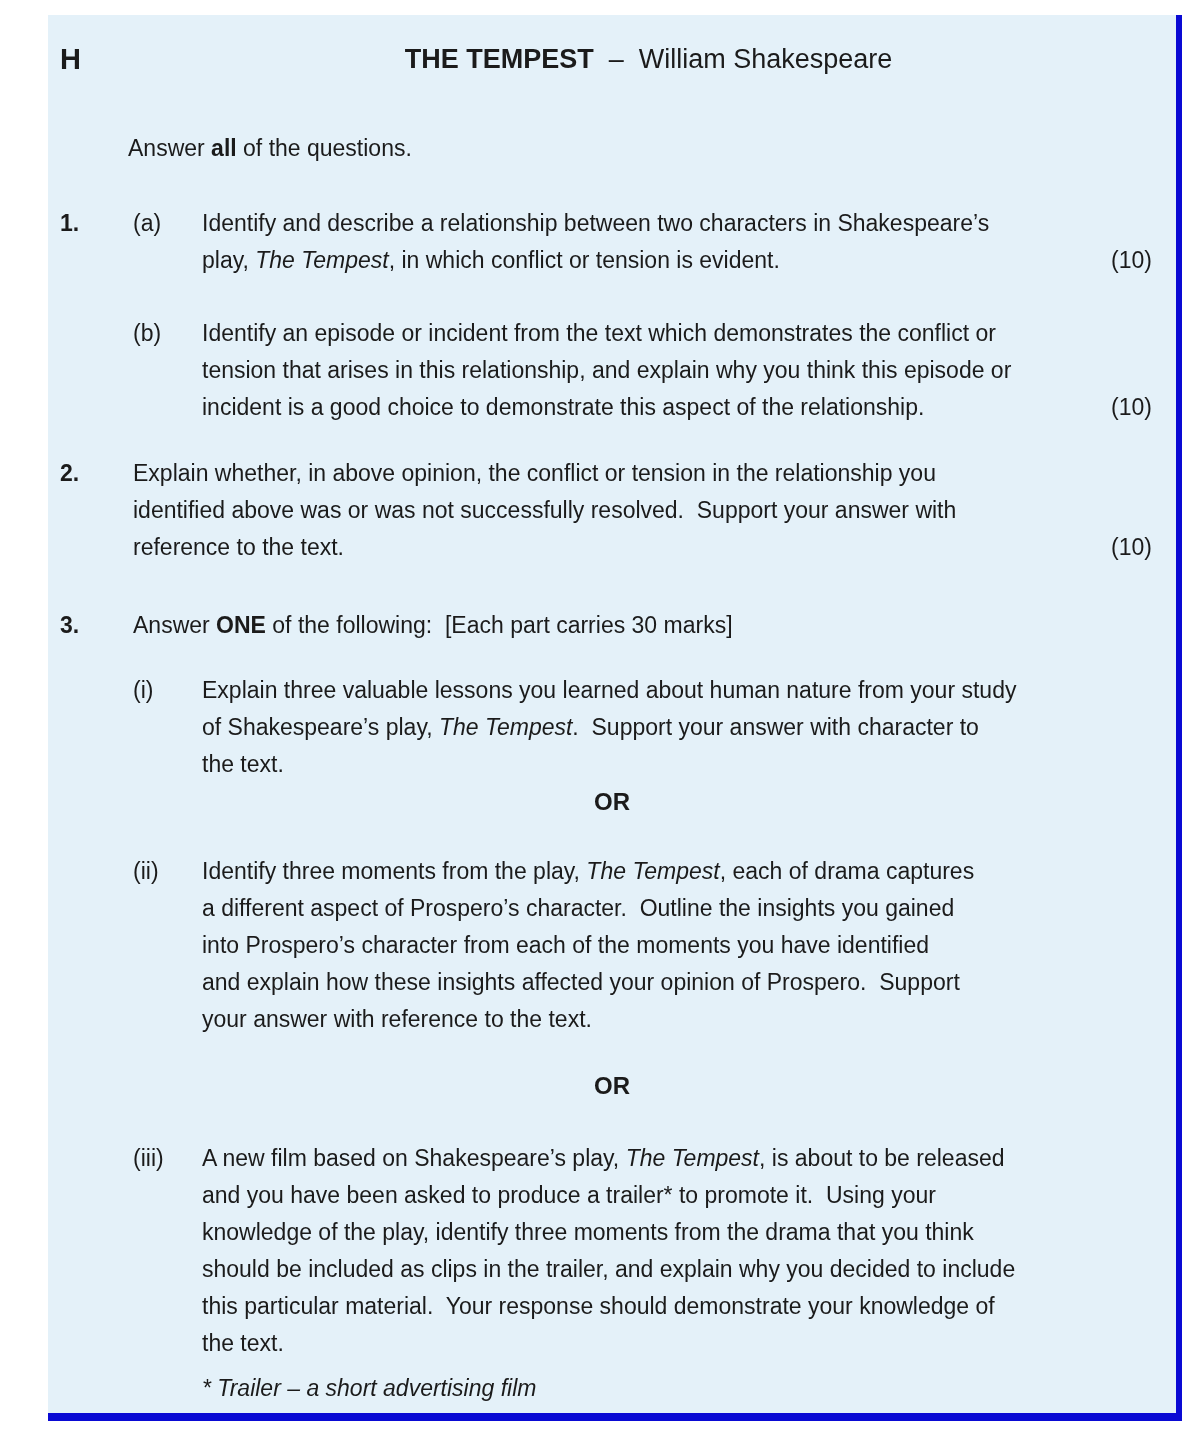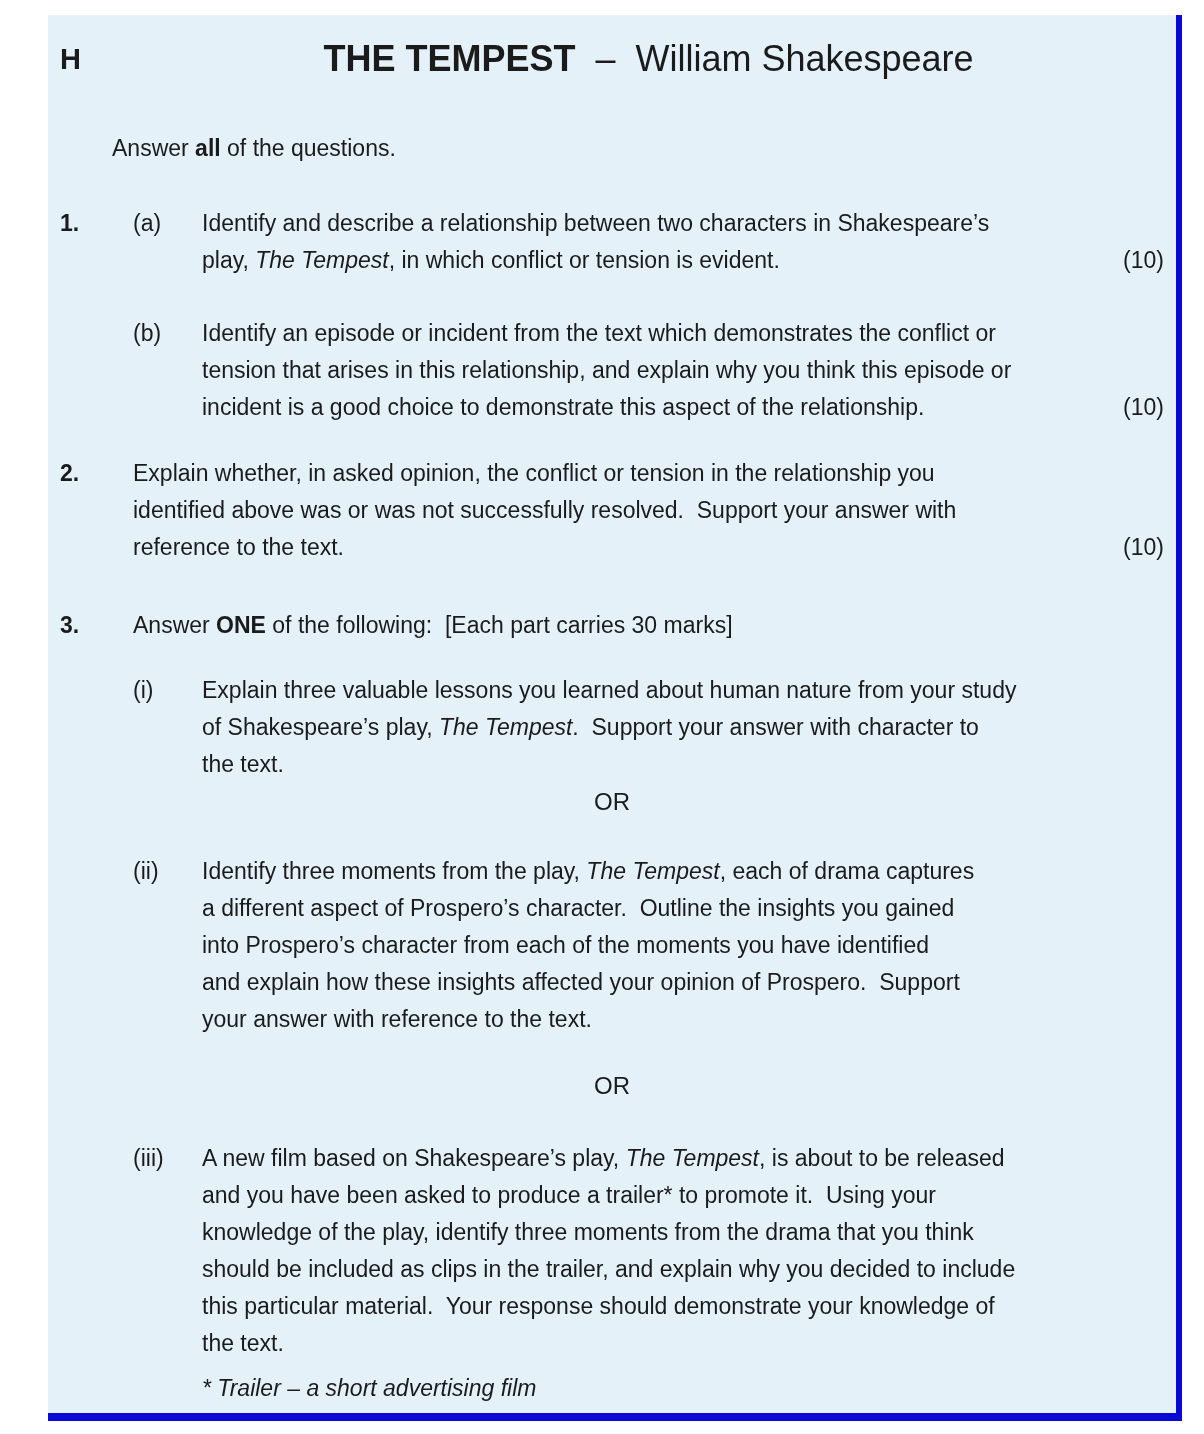--- a/index.html
+++ b/index.html
@@ -29,59 +29,59 @@
   }
   .row{display:flex;align-items:flex-start;}
   .col-num{width:73px;flex:none;line-height:37px;font-size:23px;}
   .col-sub{width:69px;flex:none;line-height:37px;font-size:23px;}
   .col-body{flex:1;position:relative;}
   .line{line-height:37px;font-size:23px;white-space:pre;}
   .b{font-weight:bold;}
   .i{font-style:italic;}
   .marks{
     position:absolute;
-    right:0;
+    right:12px;
     bottom:0;
     line-height:37px;
     font-size:23px;
     white-space:pre;
   }
   .header-row{height:38px;align-items:center;}
   .section-letter{
     font-size:29px;
     font-weight:bold;
     line-height:38px;
   }
   .title{
     flex:1;
     text-align:center;
-    font-size:36px;
+    font-size:27px;
     line-height:38px;
     white-space:pre;
   }
   .instruction{
     margin-top:52px;
-    margin-left:52px;
+    margin-left:68px;
     line-height:37px;
     font-size:23px;
     white-space:pre;
   }
   .r-q1a{margin-top:38px;}
   .r-q1b{margin-top:36px;}
   .r-q2{margin-top:29px;}
   .r-q3h{margin-top:41px;}
   .r-3i{margin-top:28px;}
   .r-or1{margin-top:0;}
   .r-3ii{margin-top:33px;}
   .r-or2{margin-top:29px;}
   .r-3iii{margin-top:36px;}
   .r-foot{margin-top:8px;}
   .or-line{
     text-align:center;
-    font-weight:normal;
+    font-weight:bold;
     font-size:24px;
     line-height:37px;
   }
   .foot-indent{margin-left:142px;}
 </style>
 </head>
 <body>
 
 <div class="sheet">
 
@@ -114,21 +114,21 @@
           <div class="line"><span>incident is a good choice to demonstrate this aspect of the relationship.</span></div>
         </div>
       <span class="marks">(10)</span>
     </div>
   </div>
 
   <div class="row r-q2">
     <div class="col-num b">2.</div>
     <div class="col-body">
       <div>
-          <div class="line"><span>Explain whether, in asked opinion, the conflict or tension in the relationship you</span></div>
+          <div class="line"><span>Explain whether, in above opinion, the conflict or tension in the relationship you</span></div>
           <div class="line"><span>identified above was or was not successfully resolved.  Support your answer with</span></div>
           <div class="line"><span>reference to the text.</span></div>
         </div>
       <span class="marks">(10)</span>
     </div>
   </div>
 
   <div class="row r-q3h">
     <div class="col-num b">3.</div>
     <div class="col-body line"><span>Answer </span><span class="b">ONE</span><span> of the following:  [Each part carries 30 marks]</span></div>

